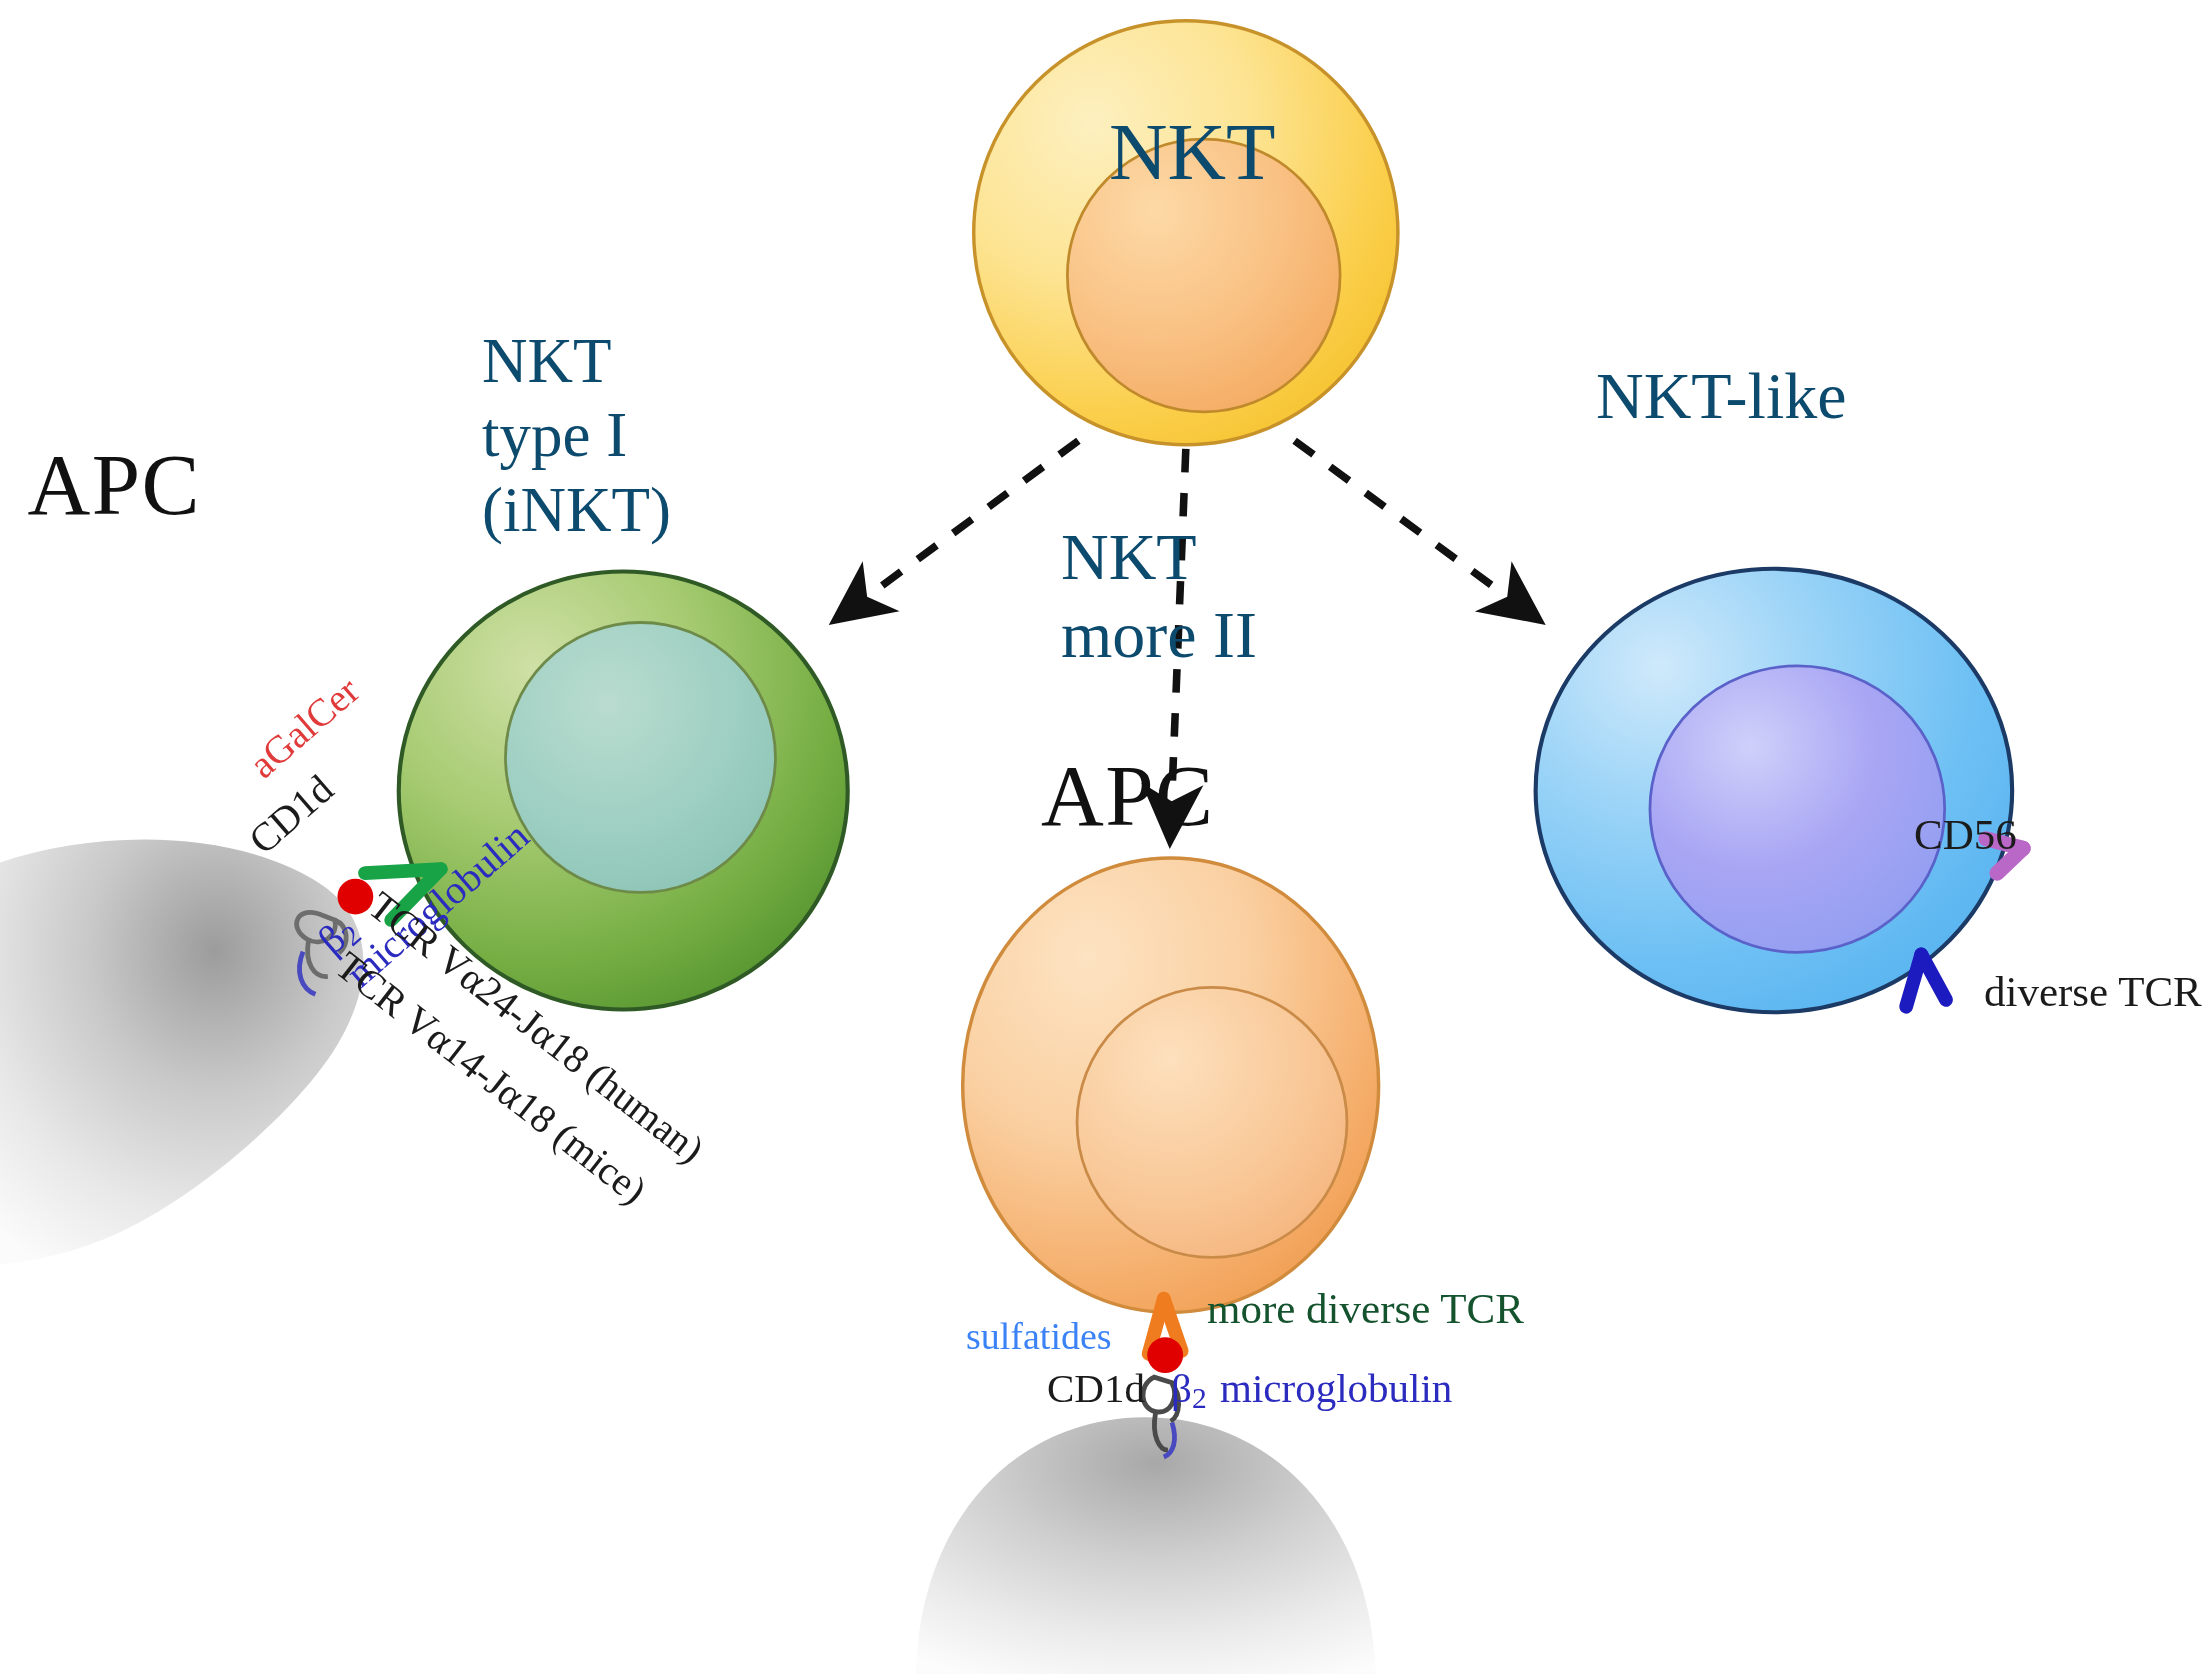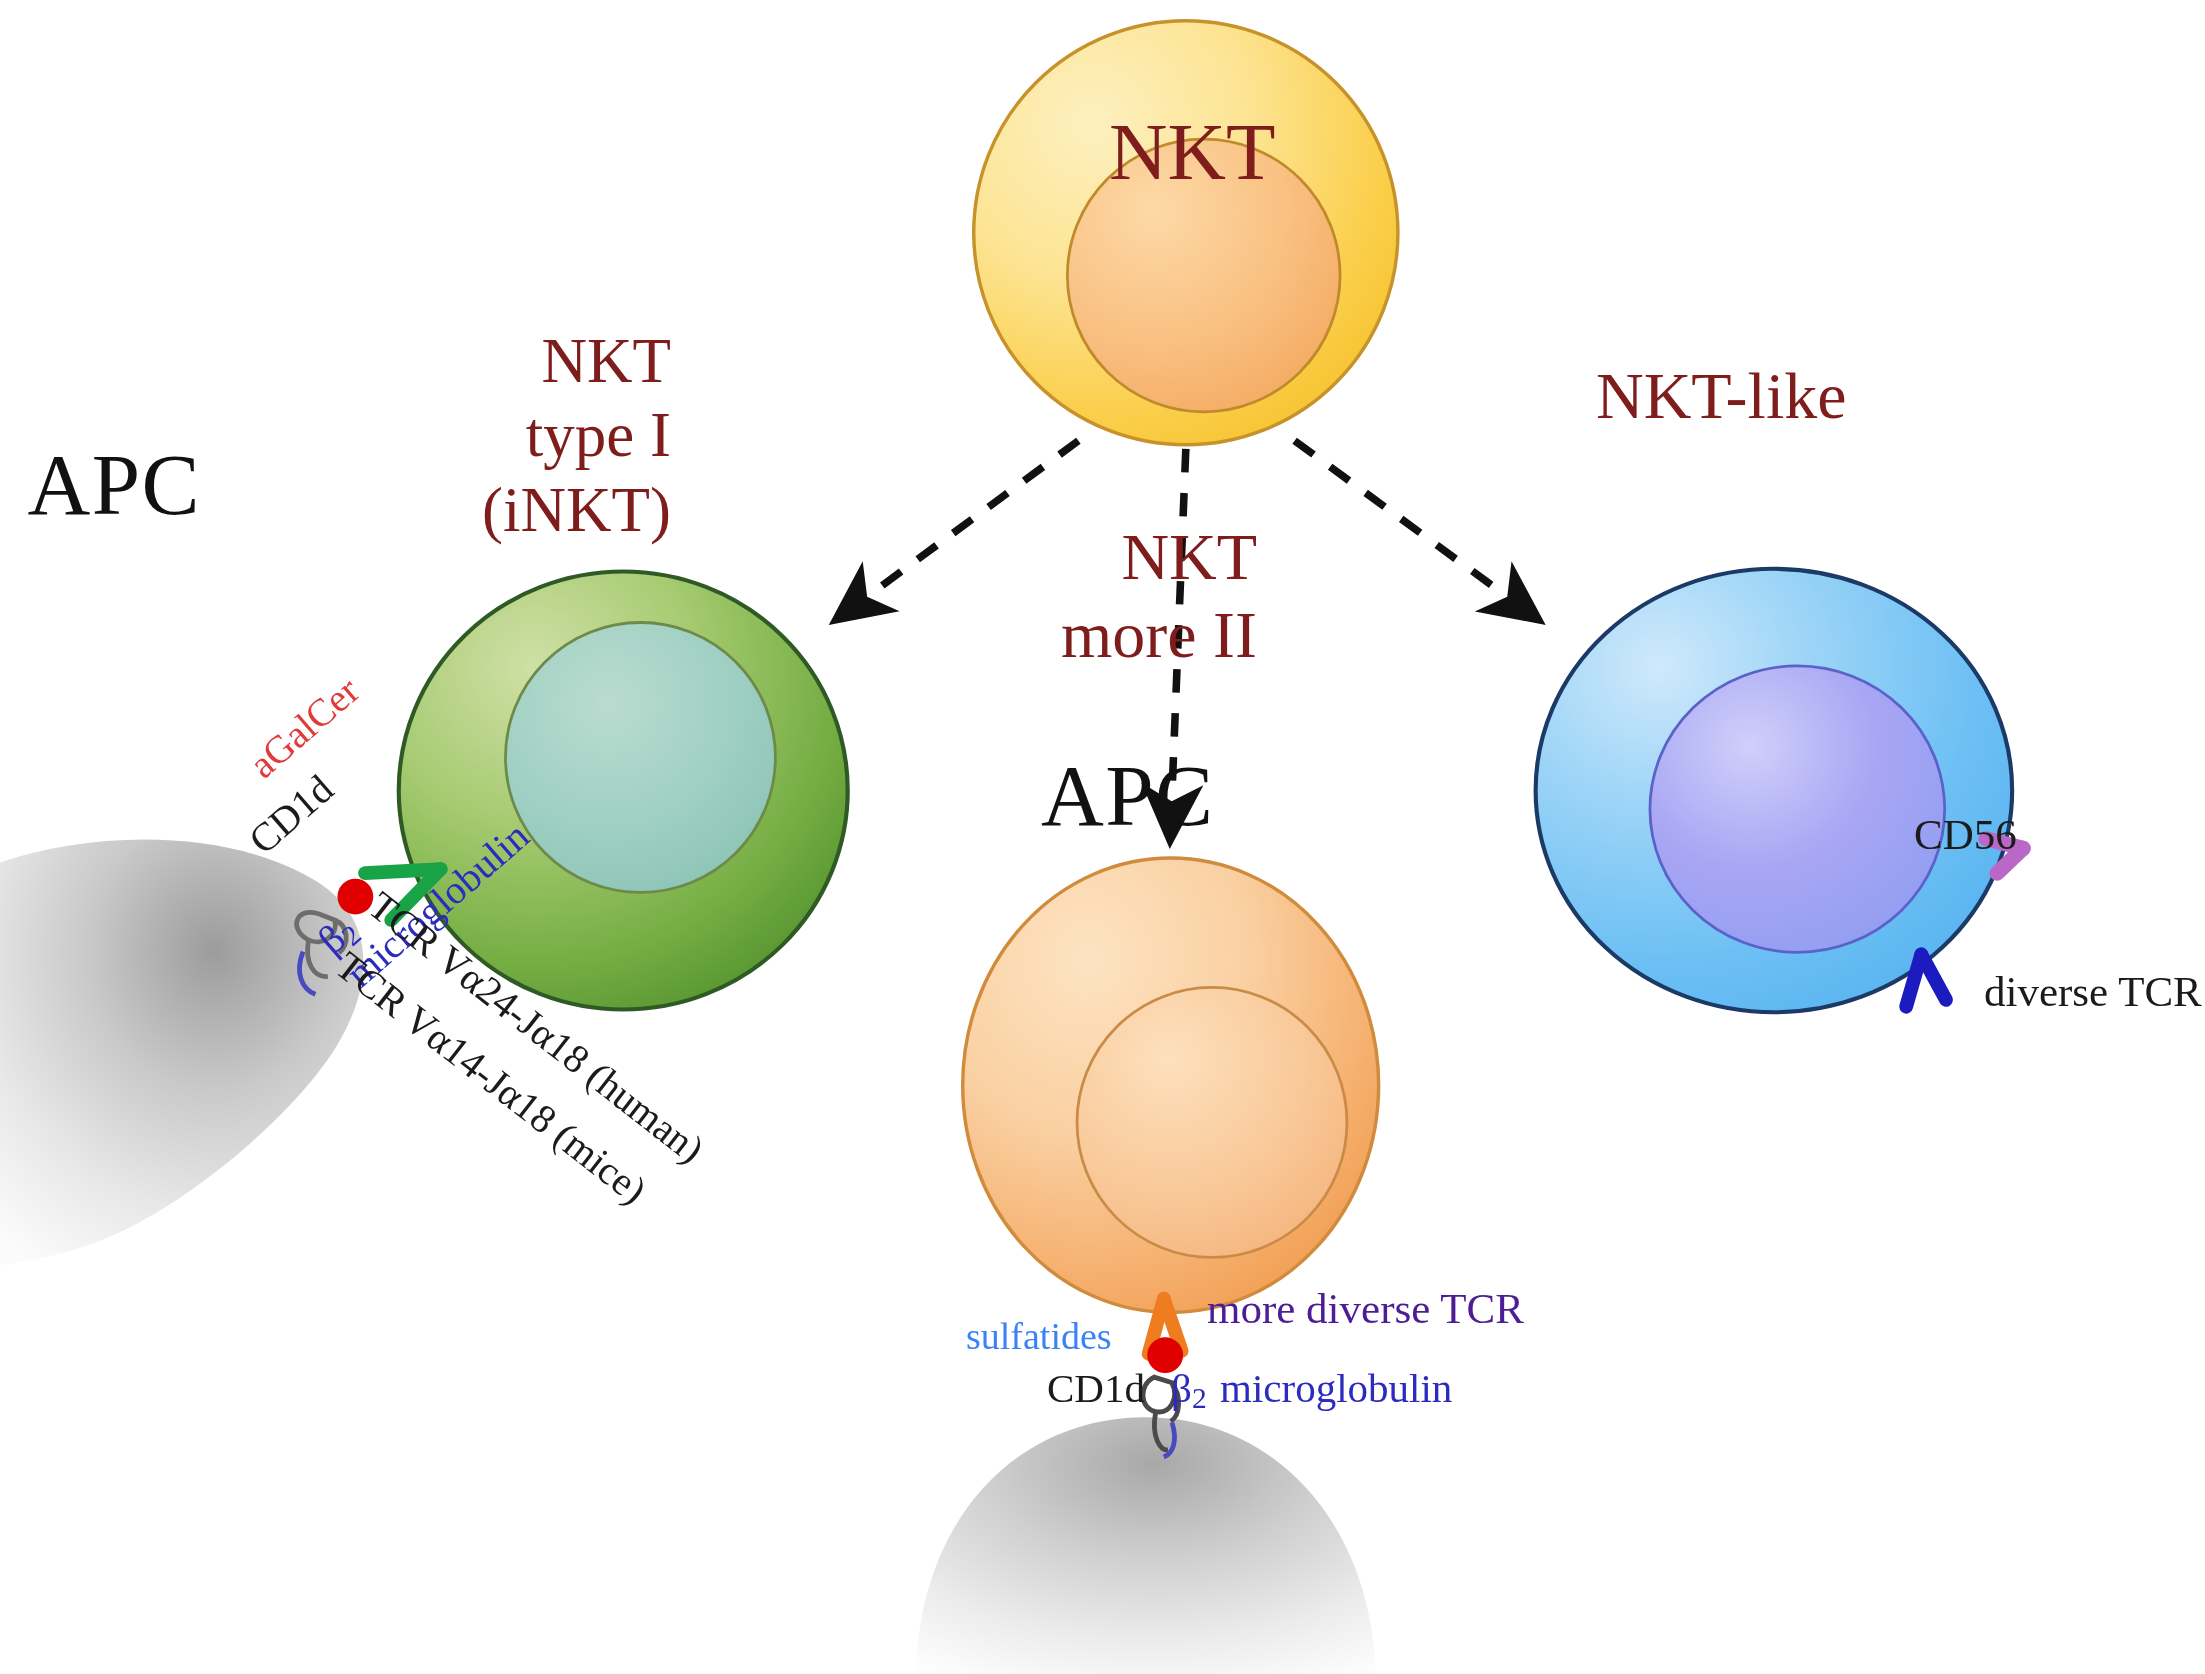--- a/index.html
+++ b/index.html
@@ -7,21 +7,21 @@
   body{
     font-family:"Liberation Serif","DejaVu Serif",serif;
     width:2205px;height:1674px;position:relative;overflow:hidden;
   }
   #stage{position:absolute;left:0;top:0;width:2205px;height:1674px;}
   svg#canvas{position:absolute;left:0;top:0;width:2205px;height:1674px;}
 
   
   .lbl{position:absolute;white-space:nowrap;color:#111;line-height:1;}
   .cellname{
-    position:absolute;text-align:right;color:#7f1d1d;
+    position:absolute;text-align:left;color:#0c4a6e;
     line-height:1.18;white-space:nowrap;
   }
 
   .t-nkt       {font-size:81px;left:1109px;top:105px;}
   .t-type1     {font-size:63px; left:482px; top:324px;}
   .t-type2     {font-size:66px; left:1061px;top:518px;}
   .t-nktlike   {font-size:66px; left:1596px;top:357px;}
 
   .t-apc1{font-size:87px;left:27.5px; top:441px;letter-spacing:1.4px;}
   .t-apc2{font-size:87px;left:1041px;top:752px;letter-spacing:1.4px;}
@@ -36,21 +36,21 @@
              transform:rotate(-41deg);transform-origin:0 0;}
   .t-tcr-h  {font-size:40px;color:#1b1b1b;left:386px;top:885px;
              transform:rotate(38deg);transform-origin:0 0;}
   .t-tcr-m  {font-size:40px;color:#1b1b1b;left:353px;top:945px;
              transform:rotate(38deg);transform-origin:0 0;}
 
   .t-sulf   {font-size:38px;color:#3b82f6;left:966px;top:1317px;}
   .t-cd1d-b {font-size:41px;color:#1b1b1b;left:1047px;top:1368px;}
   .t-b2-b   {font-size:41px;color:#2b2bbf;left:1171px;top:1368px;}
   .t-micro-b{font-size:41px;color:#2b2bbf;left:1220px;top:1368px;}
-  .t-morediv{font-size:43px;color:#4c1d95;left:1207px;top:1287px;}
+  .t-morediv{font-size:43px;color:#14532d;left:1207px;top:1287px;}
 
   .t-cd56   {font-size:43px;color:#1b1b1b;left:1914px;top:813px;}
   .t-divtcr {font-size:43px;color:#1b1b1b;left:1984px;top:970px;}
 
   .sub{font-size:0.72em;vertical-align:-0.22em;}
 </style>
 </head>
 <body>
 
 <div id="stage">

